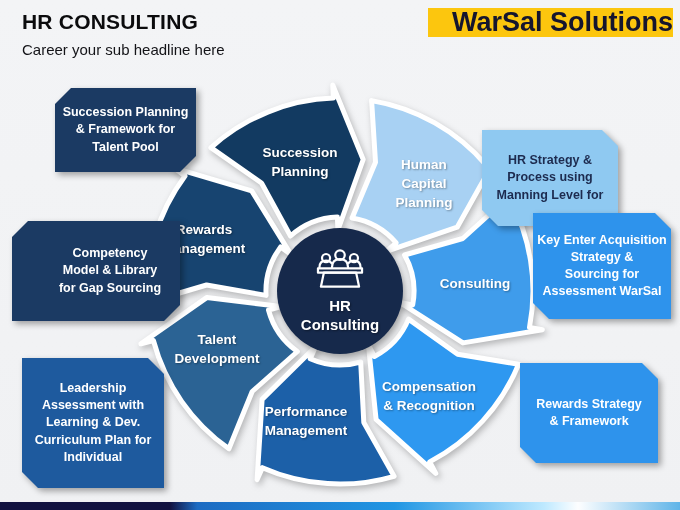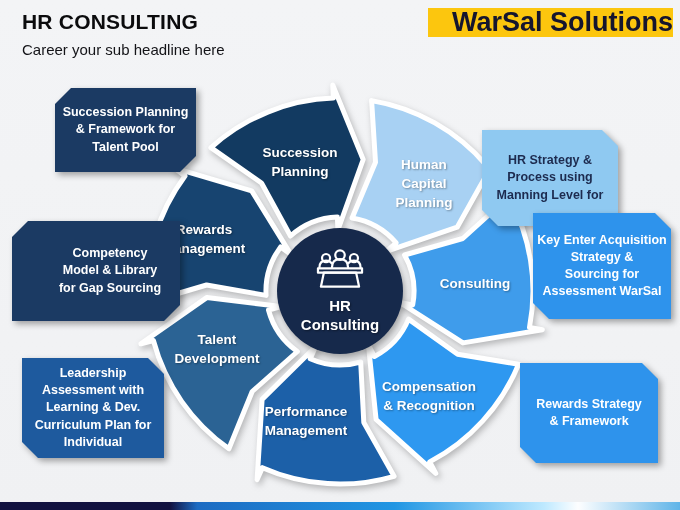--- a/index.html
+++ b/index.html
@@ -111,21 +111,21 @@
           <div>Talent Pool</div>
         </div>
       </div>
       <div class="callout-wrap" style="left: 12px; top: 221px; width: 140px; height: 100px;">
         <div class="callout" style="background: rgb(27, 58, 99); color: rgb(255, 255, 255); clip-path: polygon(16px 0px, 100% 0px, 100% calc(100% - 16px), calc(100% - 16px) 100%, 0px 100%, 0px 16px); padding-left: 28px;">
           <div>Competency</div>
           <div>Model &amp; Library</div>
           <div>for Gap Sourcing</div>
         </div>
       </div>
-      <div class="callout-wrap" style="left: 22px; top: 358px; width: 142px; height: 100px; border-radius: 9px;">
+      <div class="callout-wrap" style="left: 22px; top: 358px; width: 142px; height: 130px; border-radius: 9px;">
         <div class="callout" style="background: rgb(30, 90, 158); color: rgb(255, 255, 255); clip-path: polygon(0px 0px, calc(100% - 16px) 0px, 100% 16px, 100% 100%, 16px 100%, 0px calc(100% - 16px));">
           <div>Leadership</div>
           <div>Assessment with</div>
           <div>Learning &amp; Dev.</div>
           <div>Curriculum Plan for</div>
           <div>Individual</div>
         </div>
       </div>
       <div class="callout-wrap" style="left: 482px; top: 84px; width: 136px; height: 96px; margin-top: 46px;">
         <div class="callout" style="background: rgb(143, 201, 241); color: rgb(29, 43, 79); clip-path: polygon(0px 0px, calc(100% - 16px) 0px, 100% 16px, 100% 100%, 16px 100%, 0px calc(100% - 16px));">

